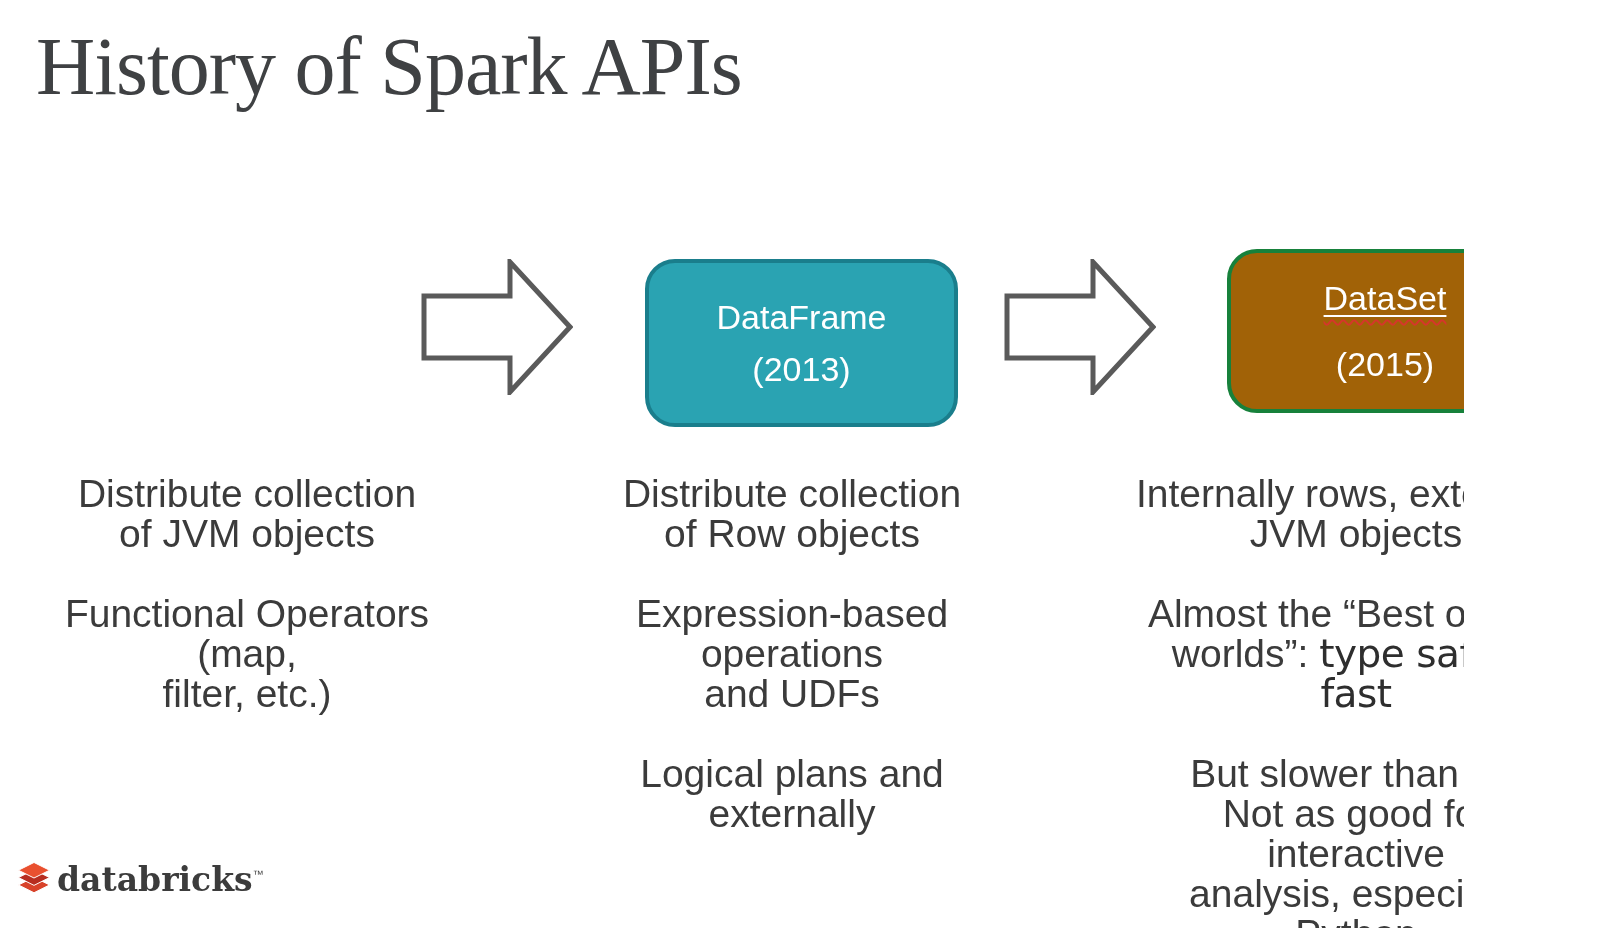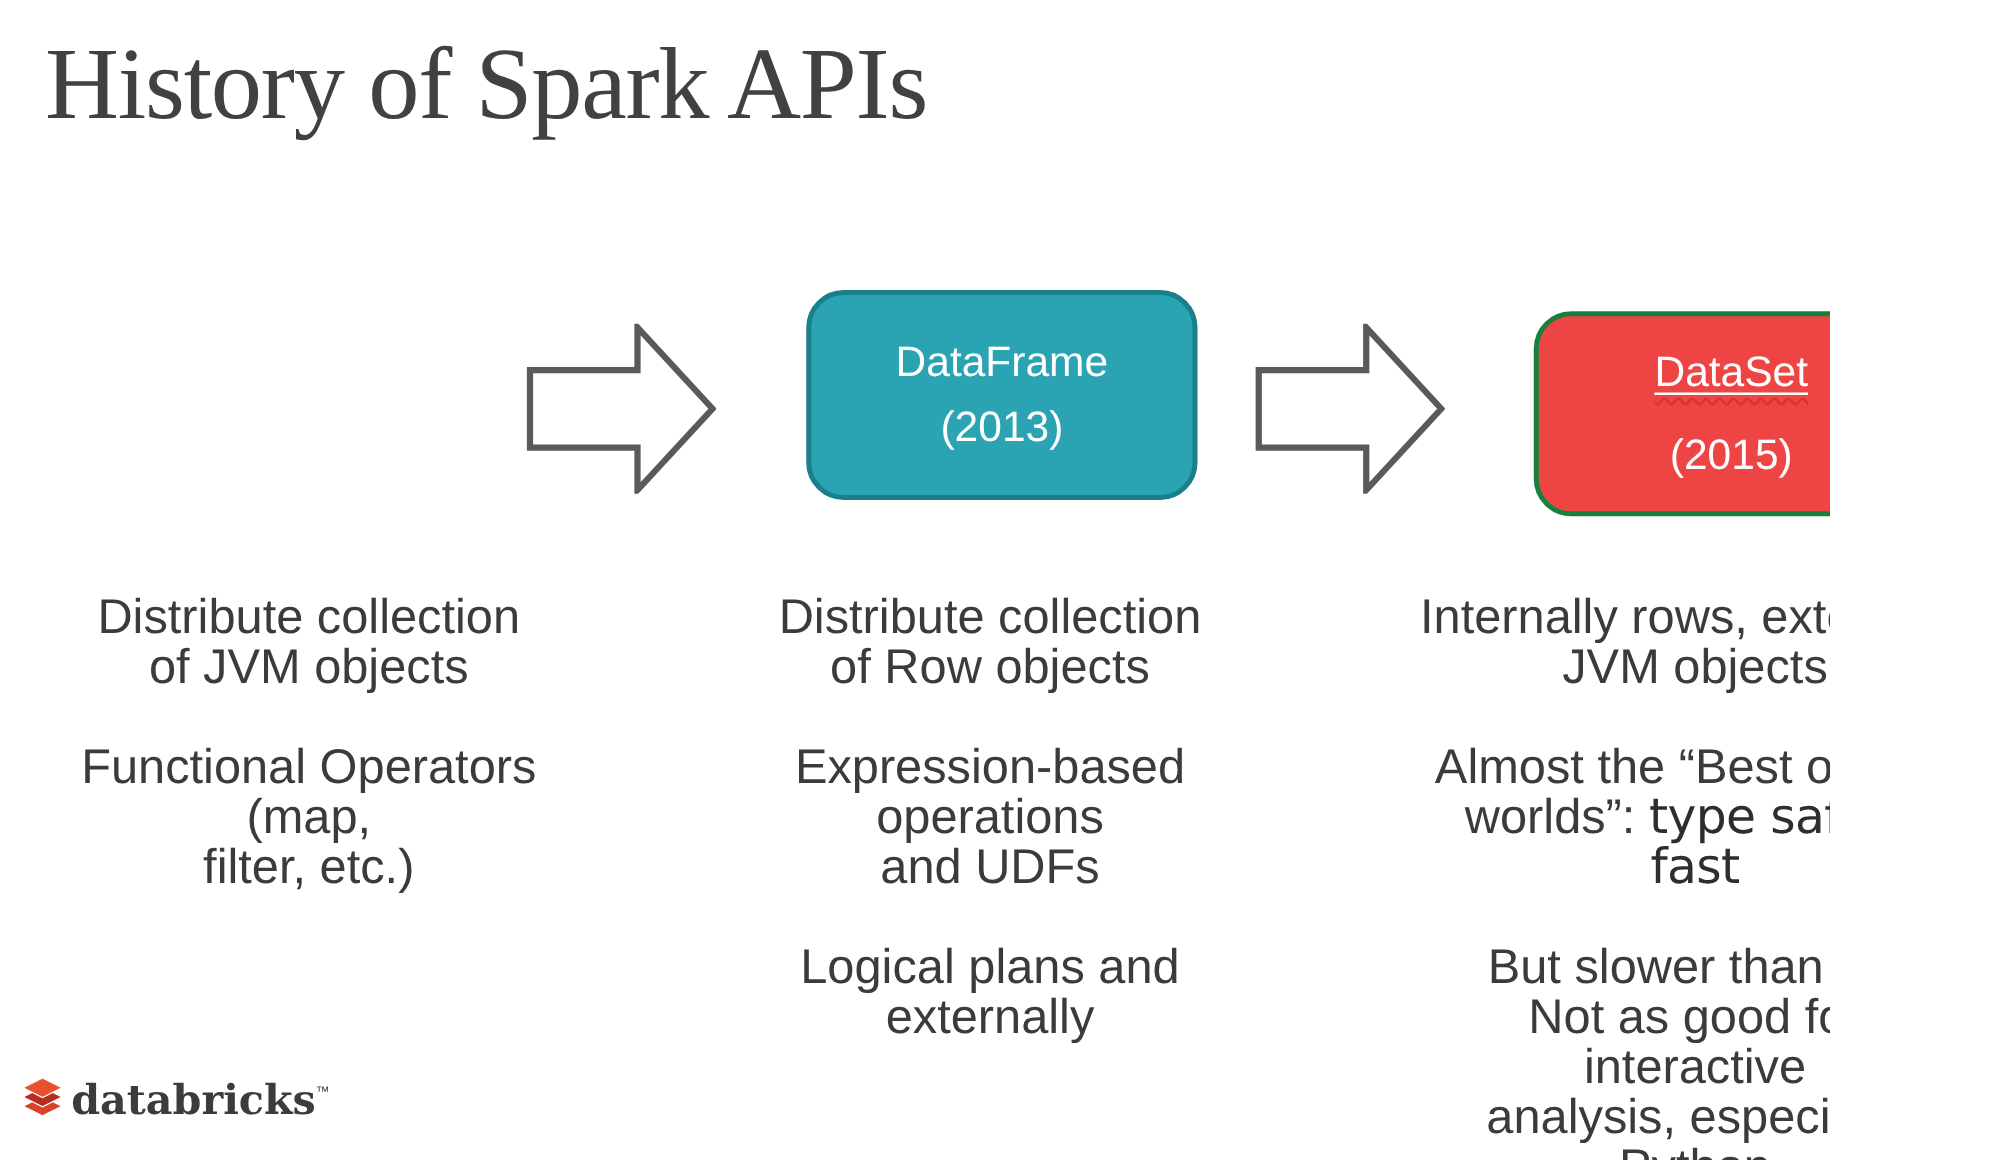--- a/index.html
+++ b/index.html
@@ -19,26 +19,26 @@
   .node {
     position:absolute; box-sizing:border-box;
     display:flex; flex-direction:column; align-items:center; justify-content:center;
     color:#ffffff; text-align:center; font-size:34px; line-height:52px;
   }
   .node-rdd {
     left:139px; top:224px; width:224px; height:213px;
     background:#060606; border-radius:46px;
   }
   .node-dataframe {
-    left:645px; top:232px; width:313px; height:168px;
+    left:645px; top:259px; width:313px; height:168px;
     background:#2aa3b2; border:4px solid #1a7e8c; border-radius:30px;
   }
   .node-dataset {
     left:1227px; top:249px; width:316px; height:164px;
-    background:#ef4444; border:4px solid #17813b; border-radius:30px;gap:14px;
+    background:#a16207; border:4px solid #17813b; border-radius:30px;gap:14px;
   }
   .underline-outer {
     text-decoration:underline; text-decoration-thickness:2px; text-underline-offset:5px;
   }
   .underline-squiggle {
     text-decoration:underline wavy #d6352b; text-decoration-thickness:1.5px; text-underline-offset:9px;
   }
 
   
   .arrow { position:absolute; width:152px; height:136px; }

